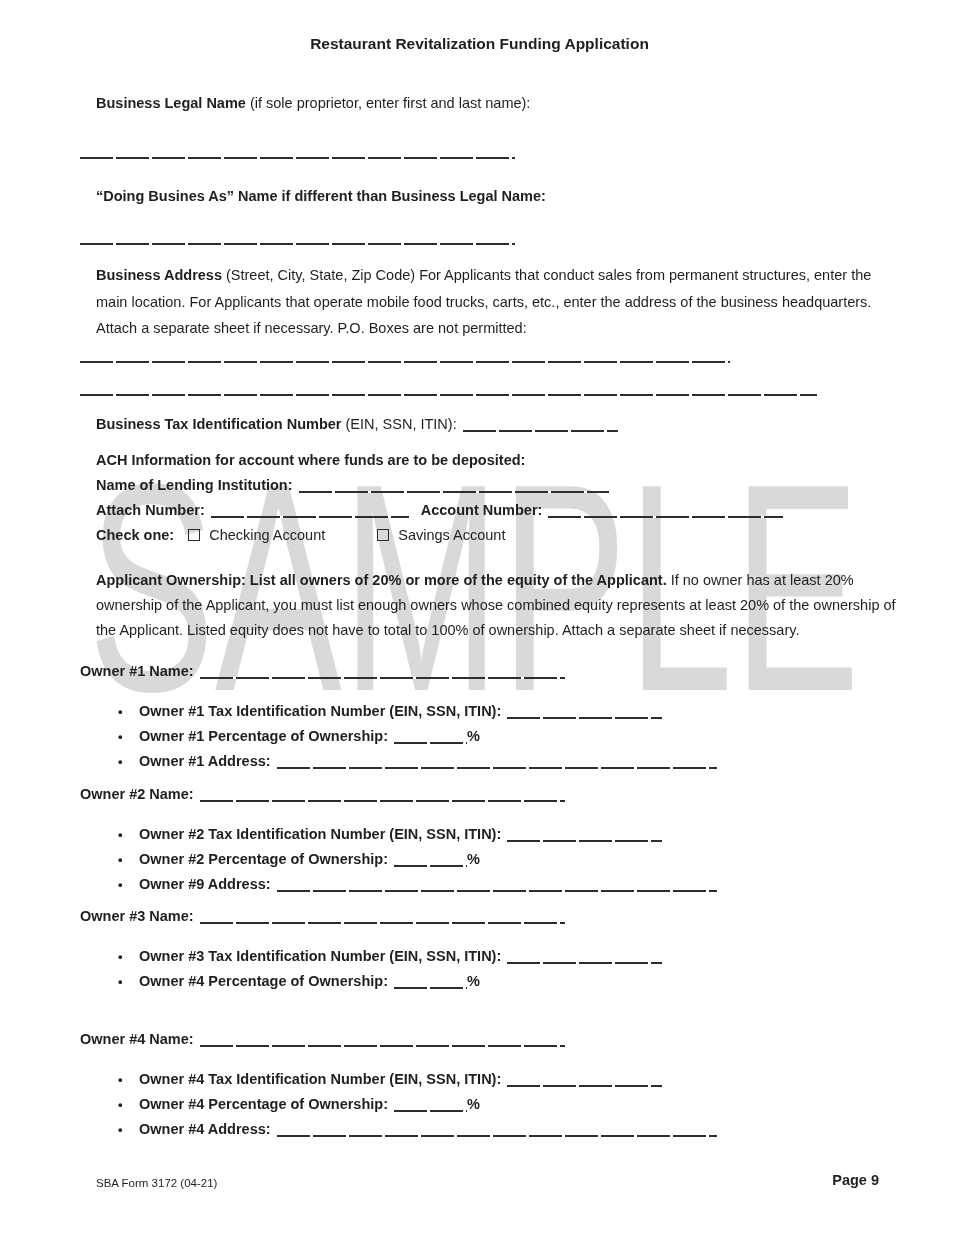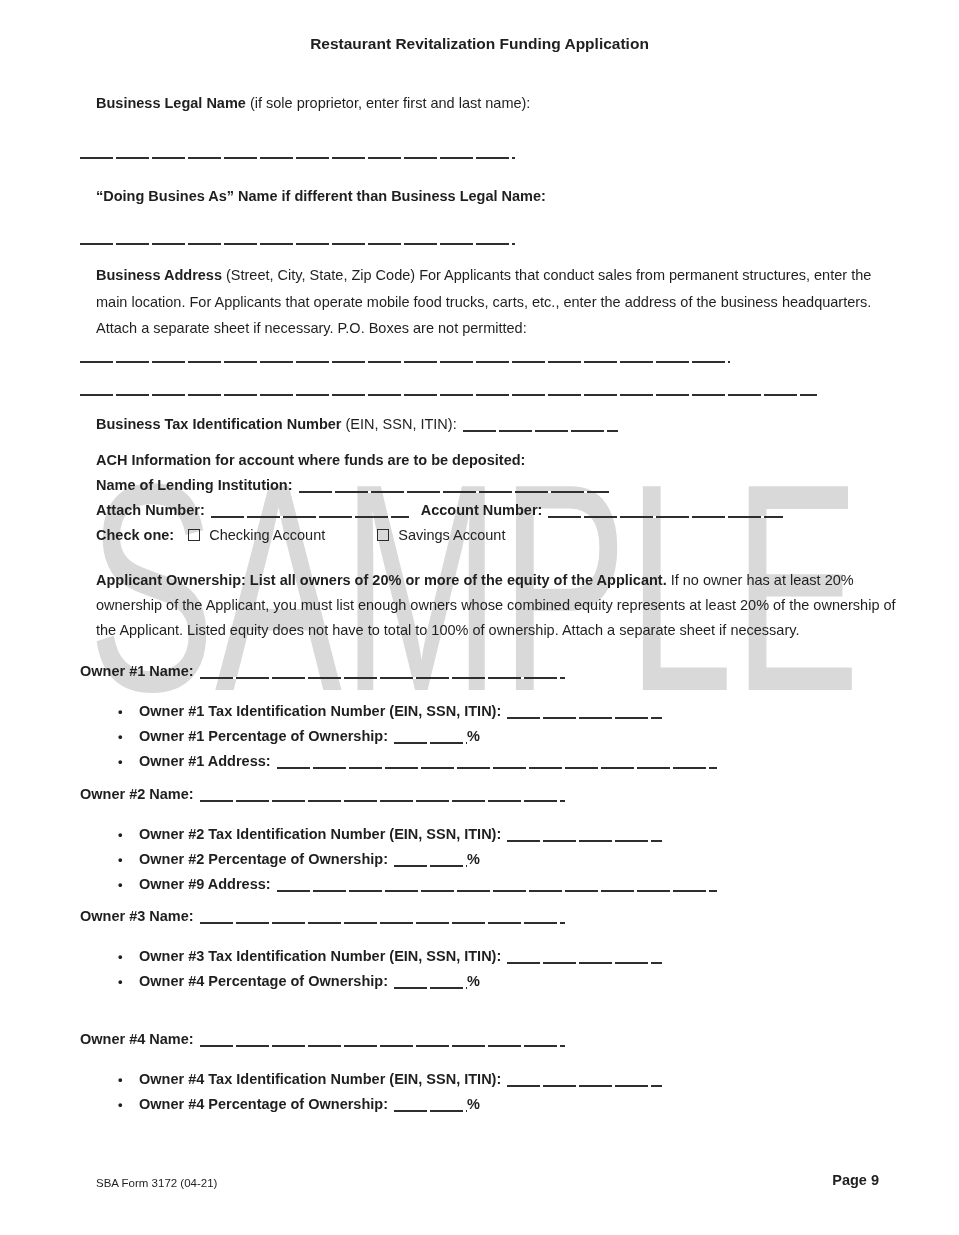--- a/index.html
+++ b/index.html
@@ -106,19 +106,20 @@
       <div class="bullet-row"><span class="marker">•</span><span>Owner #3 Tax Identification Number (EIN, SSN, ITIN):</span><span class="blank" style="width:155px"></span></div>
       <div class="bullet-row"><span class="marker">•</span><span>Owner #4 Percentage of Ownership:</span><span class="blank" style="width:73px"></span><span>%</span></div>
     </div>
   </section>
 
   <section class="owner-block" style="top:1031px">
     <div class="owner-name-row"><b>Owner #4 Name:</b><span class="blank" style="width:365px"></span></div>
     <div class="bullets">
       <div class="bullet-row"><span class="marker">•</span><span>Owner #4 Tax Identification Number (EIN, SSN, ITIN):</span><span class="blank" style="width:155px"></span></div>
       <div class="bullet-row"><span class="marker">•</span><span>Owner #4 Percentage of Ownership:</span><span class="blank" style="width:73px"></span><span>%</span></div>
+      <div class="bullet-row"><span class="marker">•</span><span>Owner #4 Address:</span><span class="blank" style="width:440px"></span></div>
     </div>
   </section>
 
   <div class="abs footer-left" style="top:1177px">SBA Form 3172 (04-21)</div>
   <div class="abs footer-right" style="top:1172px">Page 9</div>
 
 </div>
 
 </body></html>

